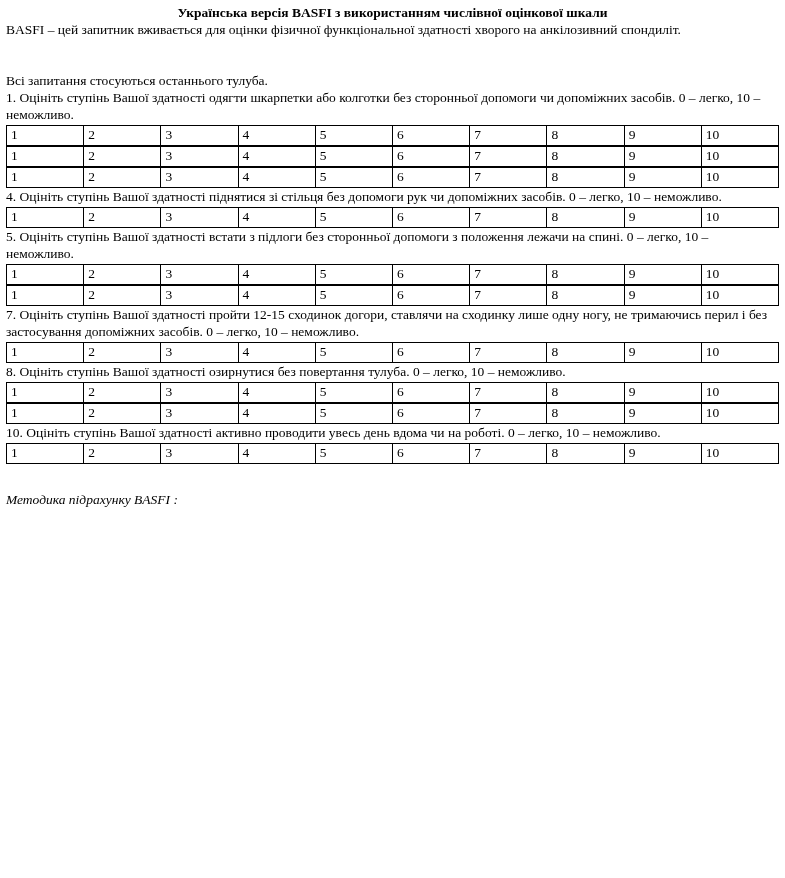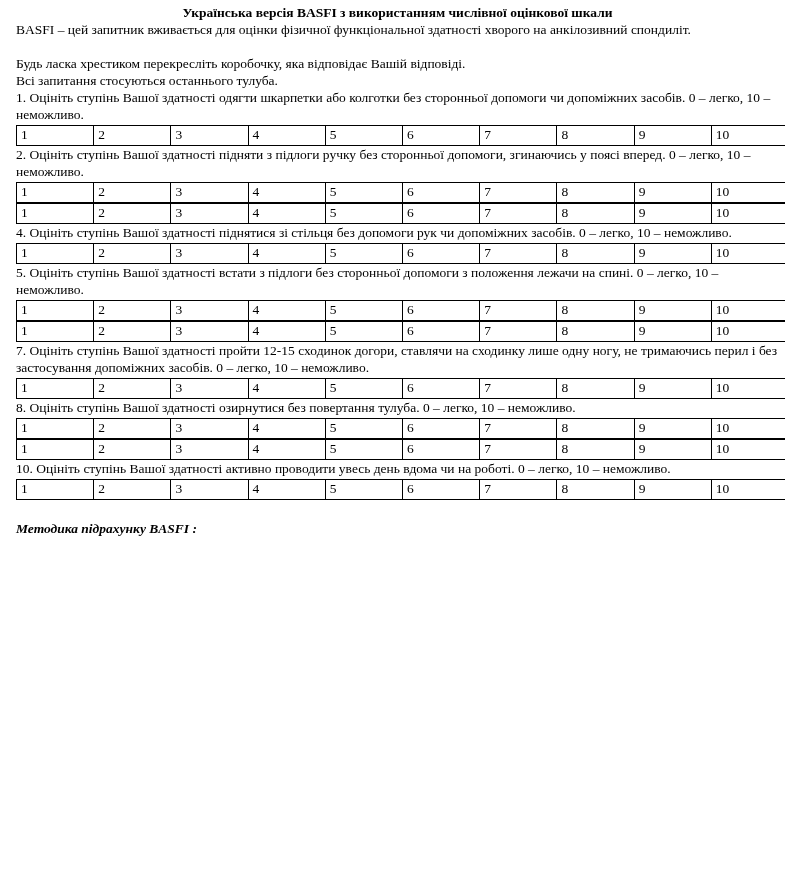--- a/index.html
+++ b/index.html
@@ -11,21 +11,21 @@
     min-height: 878px;
     font-family: "Liberation Serif", "DejaVu Serif", serif;
     font-size: 13.5px;
     line-height: 17px;
     color: #000000;
     overflow: hidden;
   }
   .page {
     width: 785px;
     min-height: 878px;
-    padding: 4px 6px 6px 16px;
+    padding: 4px 6px 6px 6px;
   }
   .doc-title {
     font-size: 13.5px;
     font-weight: bold;
     text-align: center;
     line-height: 17px;
   }
   .intro-desc {
   }
   .intro-instructions {
@@ -47,59 +47,57 @@
     border-right: 1.5px solid #000000;
     padding-left: 4px;
     font-size: 13.5px;
     line-height: 18px;
     background: #ffffff;
   }
   .scale-cell:last-child {
     border-right: none;
   }
   .footer {
-    margin-top: 20px;
-    font-weight: bold;
+    margin-top: 27px;
   }
   .footer-heading {
     font-style: italic;
   }
 </style>
 </head>
 <body>
 
 <div class="page">
 
   <div class="doc-title">Українська версія BASFI з використанням числівної оцінкової шкали</div>
 
   <p class="intro-desc">BASFI – цей запитник вживається для оцінки фізичної функціональної здатності хворого на анкілозивний спондиліт.</p>
 
   <p class="intro-instructions">
-    <span>Будь ласка хрестиком перекресліть коробочку, яка відповідає Вашій відповіді.</span><br>
+    <br>
     <span>Всі запитання стосуються останнього тулуба.</span>
   </p>
 
   <section class="question">
     <p class="q-text">1. Оцініть ступінь Вашої здатності одягти шкарпетки або колготки без сторонньої допомоги чи допоміжних засобів. 0 – легко, 10 – неможливо.</p>
     <div class="scale-row">
         <div class="scale-cell">1</div>
         <div class="scale-cell">2</div>
         <div class="scale-cell">3</div>
         <div class="scale-cell">4</div>
         <div class="scale-cell">5</div>
         <div class="scale-cell">6</div>
         <div class="scale-cell">7</div>
         <div class="scale-cell">8</div>
         <div class="scale-cell">9</div>
         <div class="scale-cell">10</div>
       </div>
   </section>
 
   <section class="question">
-    <p class="q-text">2. Оцініть ступінь Вашої здатності підняти з підлоги ручку без сторонньої допомоги, згинаючись у поясі вперед. 0 – легко, 10 – неможливо.</p>
     <div class="scale-row">
         <div class="scale-cell">1</div>
         <div class="scale-cell">2</div>
         <div class="scale-cell">3</div>
         <div class="scale-cell">4</div>
         <div class="scale-cell">5</div>
         <div class="scale-cell">6</div>
         <div class="scale-cell">7</div>
         <div class="scale-cell">8</div>
         <div class="scale-cell">9</div>

